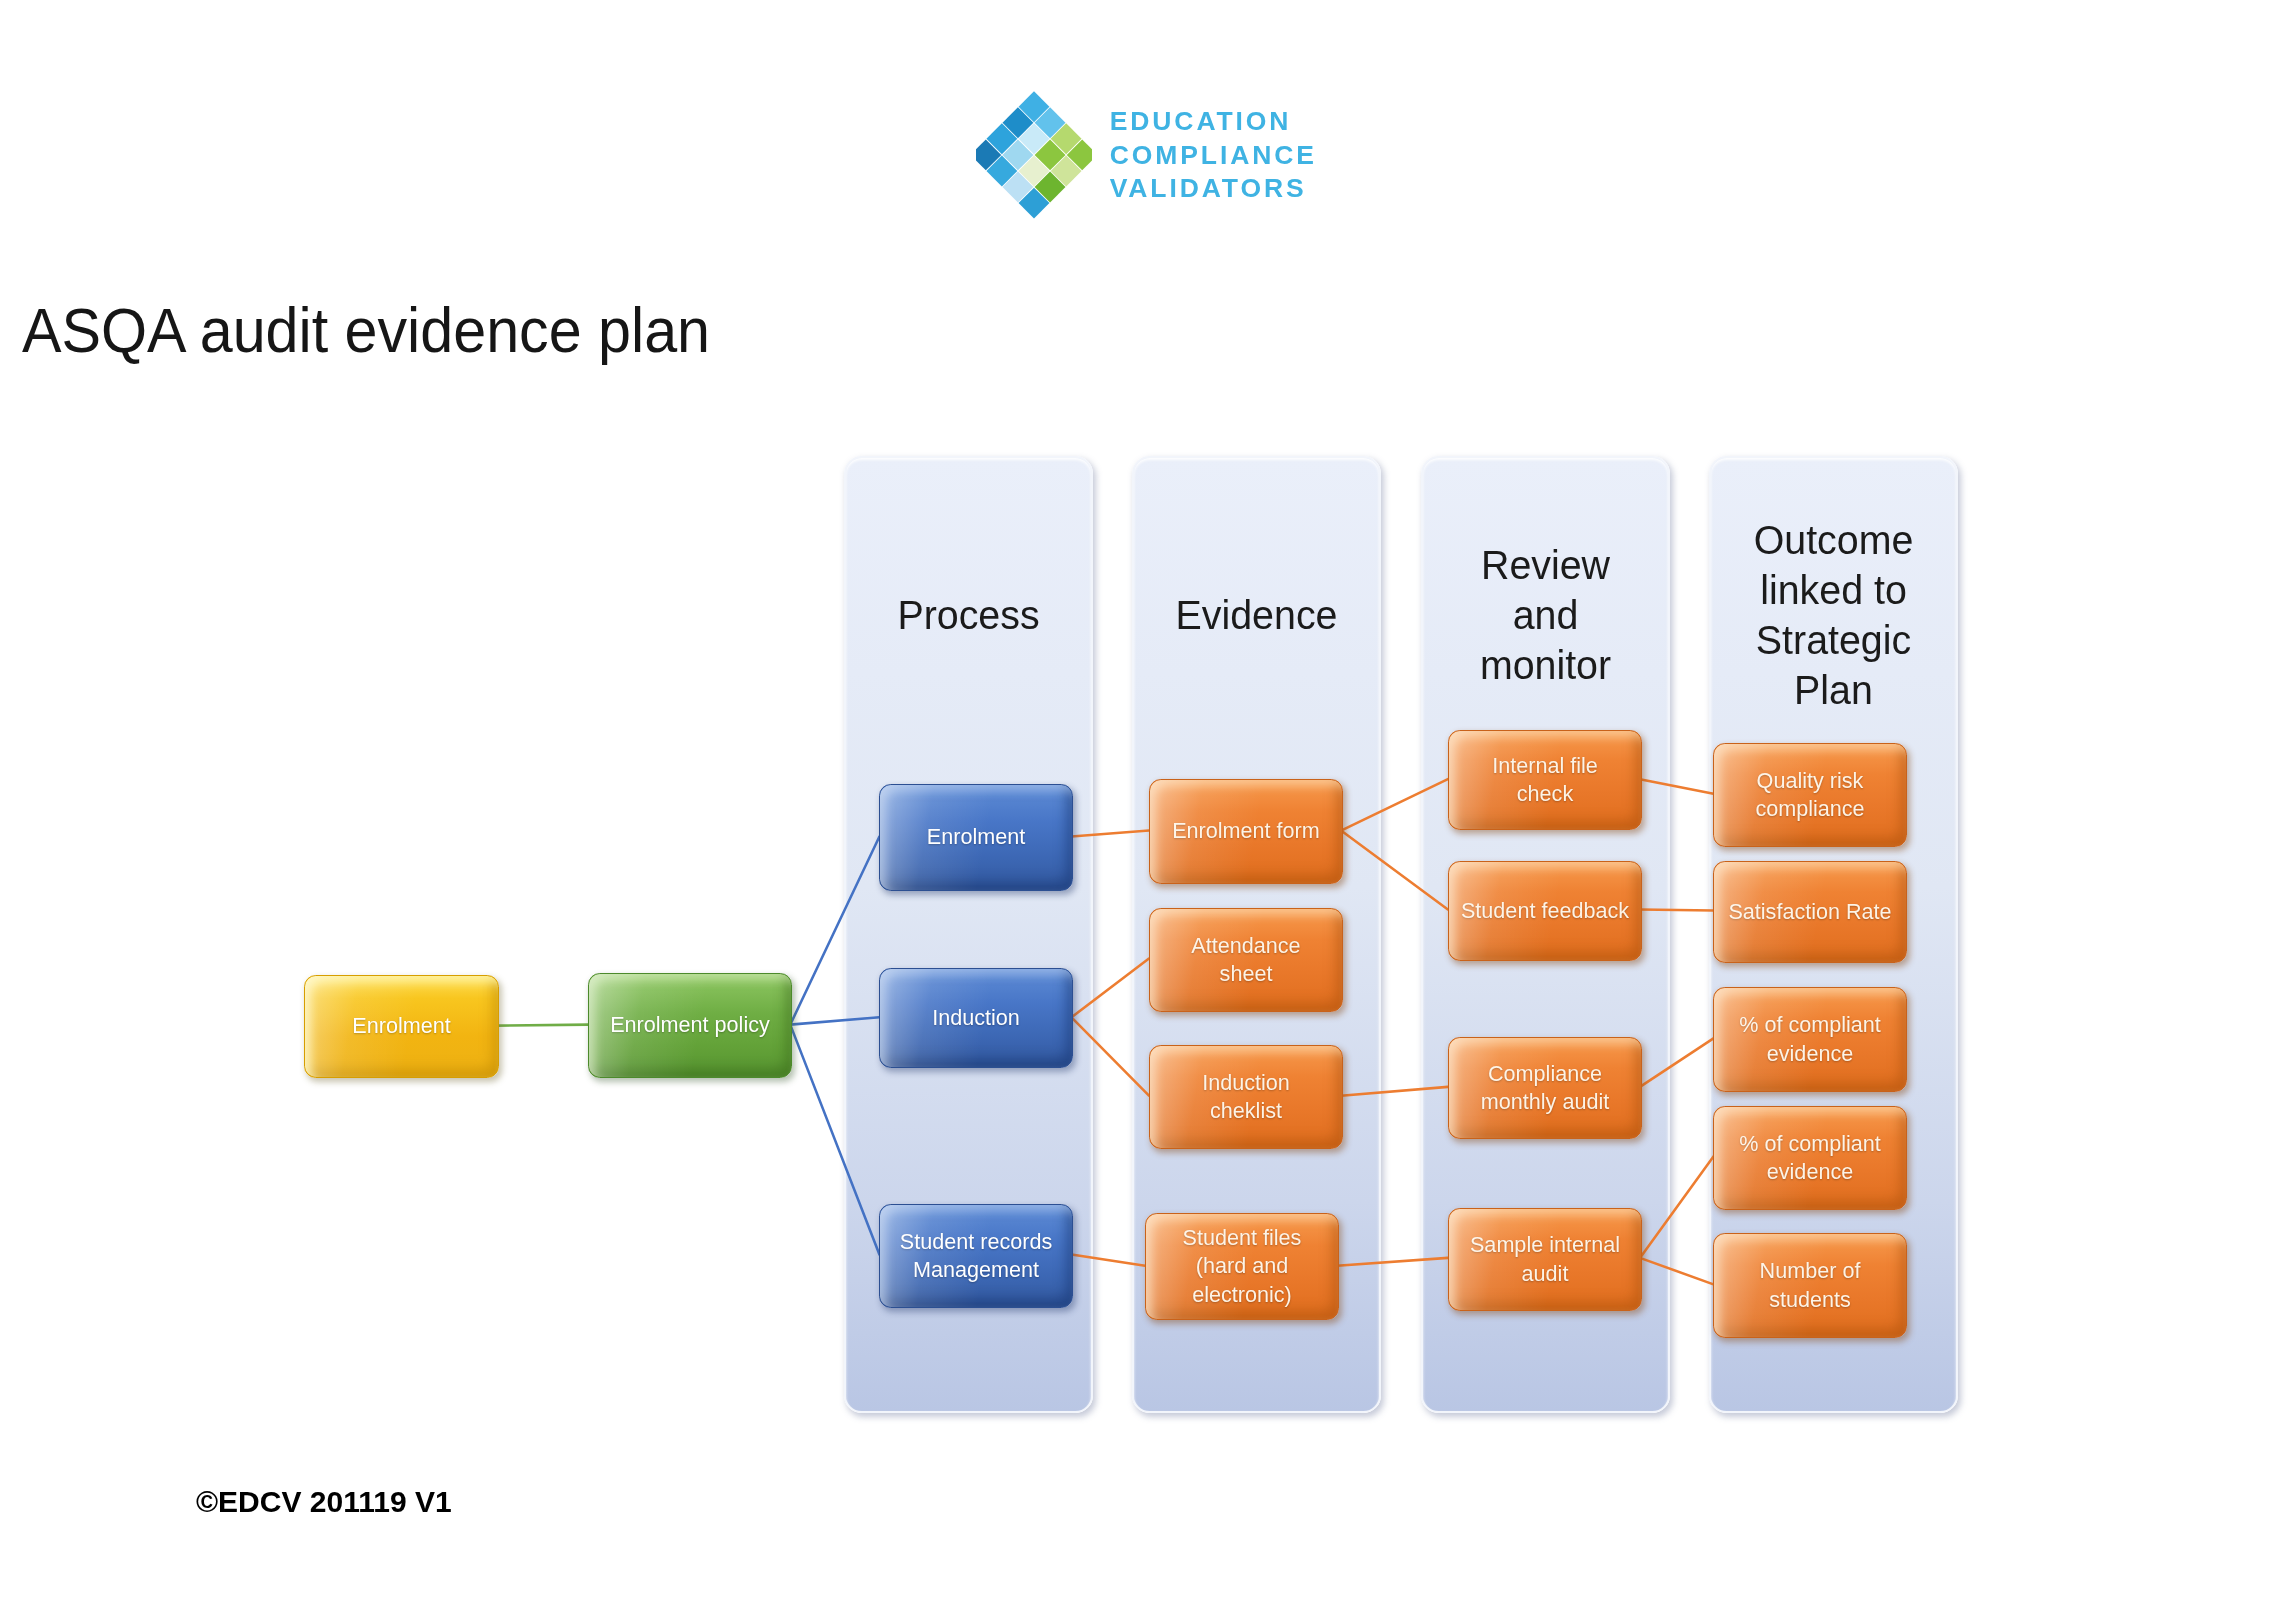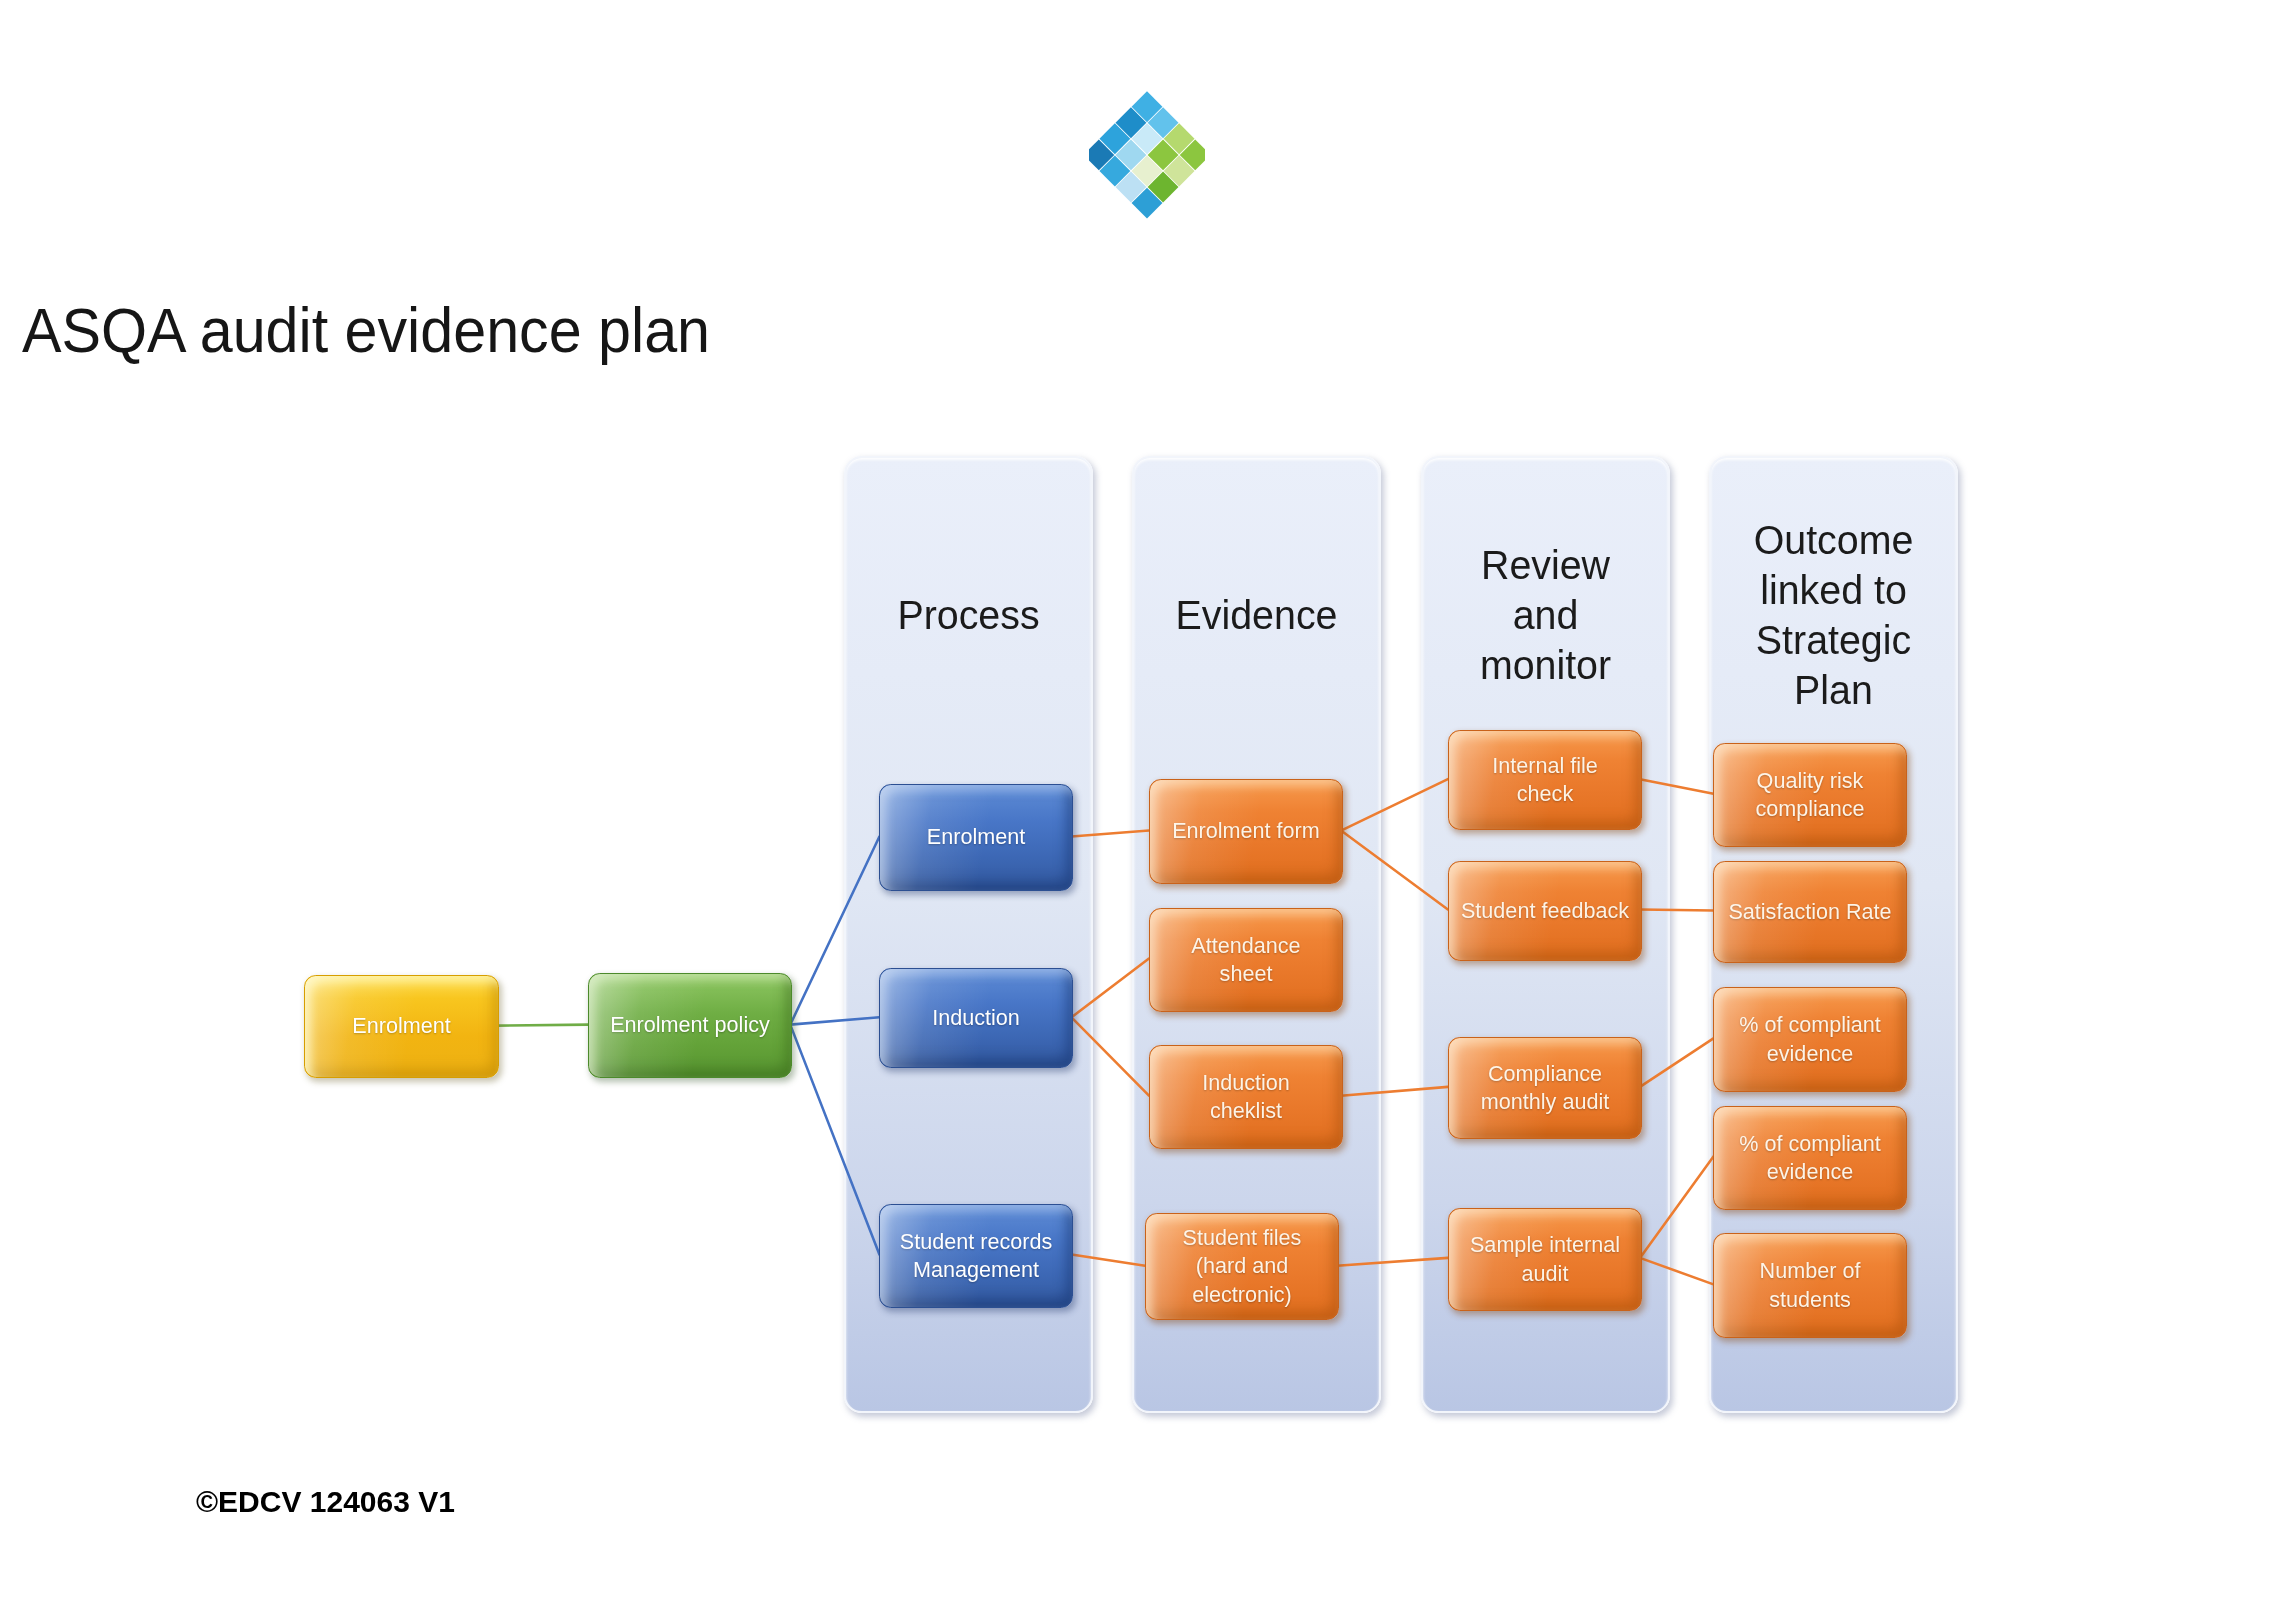--- a/index.html
+++ b/index.html
@@ -98,20 +98,25 @@
         <rect x="-23.5" y="0" width="22.6" height="22.6" fill="#9fd8f0"></rect>
         <rect x="0" y="0" width="22.6" height="22.6" fill="#e7f0cf"></rect>
         <rect x="23.5" y="0" width="22.6" height="22.6" fill="#6db52f"></rect>
 
         <rect x="-47" y="23.5" width="22.6" height="22.6" fill="#1b7ab5"></rect>
         <rect x="-23.5" y="23.5" width="22.6" height="22.6" fill="#36a9de"></rect>
         <rect x="0" y="23.5" width="22.6" height="22.6" fill="#bce0f4"></rect>
         <rect x="23.5" y="23.5" width="22.6" height="22.6" fill="#2d9fd6"></rect>
       </g>
     </svg>
+    <div id="logo-text">
+      <span>EDUCATION</span>
+      <span>COMPLIANCE</span>
+      <span>VALIDATORS</span>
+    </div>
   </div>
 
   <div id="title-wrap">
     <span id="title">ASQA audit evidence plan</span>
   </div>
 
   <div class="col" style="left:844px">
     <div class="col-header">Process</div>
   </div>
   <div class="col" style="left:1132px">
@@ -213,16 +218,16 @@
     </div>
   <div class="node orange" style="left:1713px;top:1106px;width:192px;height:102px">
       <span>% of compliant
 evidence</span>
     </div>
   <div class="node orange" style="left:1713px;top:1233px;width:192px;height:103px">
       <span>Number of
 students</span>
     </div>
 
-  <div id="footer">©EDCV 124063 V1</div>
+  <div id="footer">©EDCV 201119 V1</div>
 
 </div>
 
 
 </body></html>

